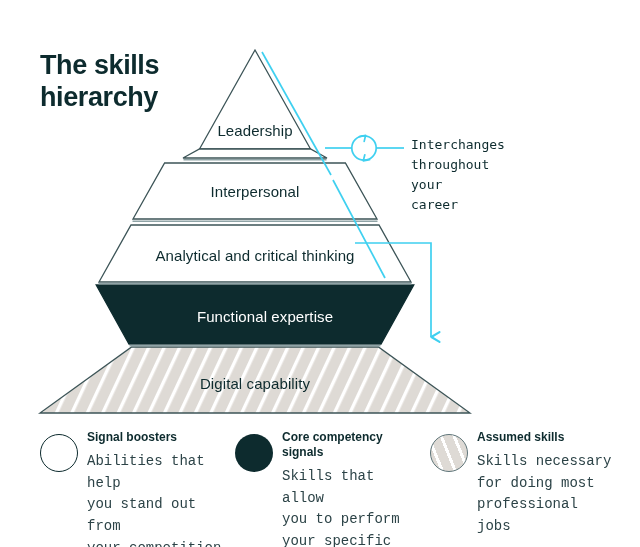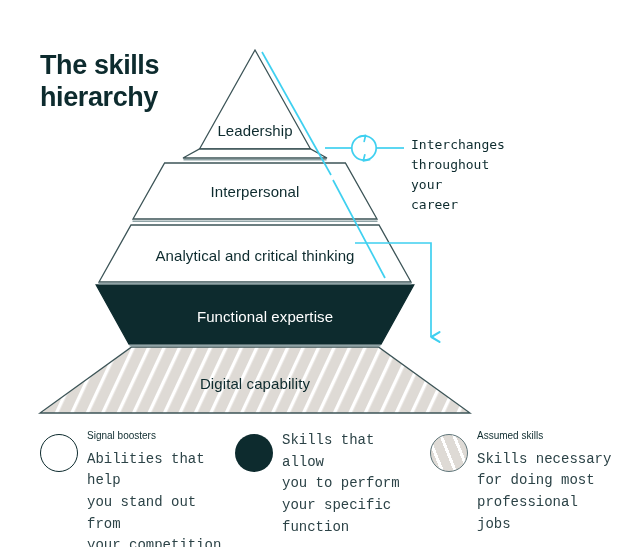--- a/index.html
+++ b/index.html
@@ -79,22 +79,22 @@
     background:
       repeating-linear-gradient(
         68deg,
         #DEDAD5 0px, #DEDAD5 9px,
         #ffffff 9px, #ffffff 12px
       );
   }
 
   .legend-body{position:absolute;left:47px;top:0;width:135px;}
   .legend-title{
-    font-size:10px;
-    font-weight:normal;
+    font-size:12px;
+    font-weight:bold;
     color:#0D2B2E;
     line-height:1.25;
     margin-bottom:6px;
     white-space:pre-line;
   }
   .legend-desc{
     font-family:Liberation Mono, monospace;
     font-size:14px;
     line-height:1.55;
     color:#2C4347;
@@ -182,20 +182,22 @@
         <div class="legend-title">Signal boosters</div>
         <div class="legend-desc">Abilities that help
 you stand out from
 your competition</div>
       </div>
     </div>
 
     <div class="legend-item i1">
       <div class="legend-marker solid"></div>
       <div class="legend-body">
+        <div class="legend-title">Core competency
+signals</div>
         <div class="legend-desc">Skills that allow
 you to perform
 your specific
 function</div>
       </div>
     </div>
 
     <div class="legend-item i2">
       <div class="legend-marker hatched"></div>
       <div class="legend-body">

